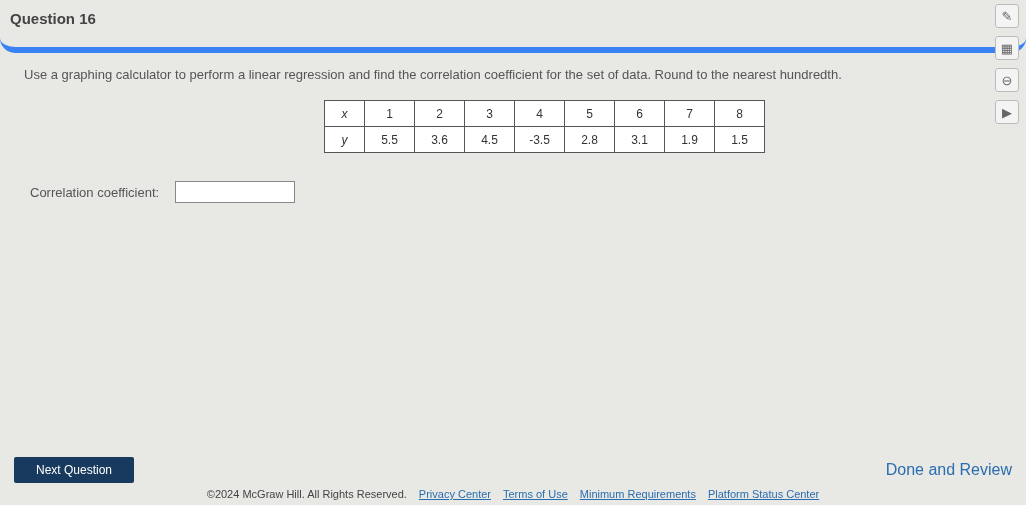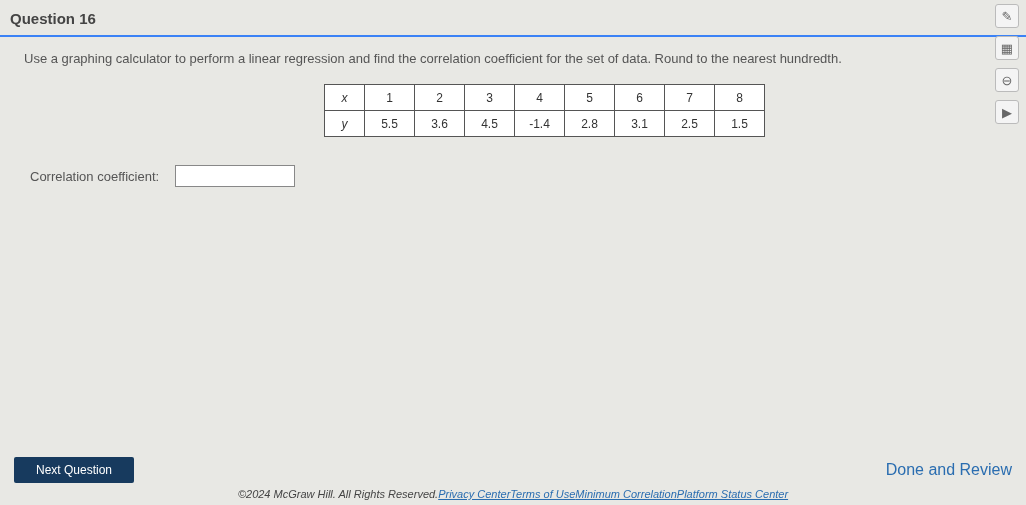--- a/index.html
+++ b/index.html
@@ -4,25 +4,26 @@
   <style>
     * { box-sizing: border-box; margin: 0; padding: 0; }
     html, body { width: 1026px; height: 505px; overflow: hidden; }
     body {
       font-family: Arial, Helvetica, sans-serif;
       background: #e8e8e4;
       position: relative;
       color: #333;
     }
     .question-header {
-      padding: 10px 12px 8px 10px;
+      padding: 10px 12px 20px 10px;
       font-size: 15px;
       font-weight: bold;
       color: #444;
-      border-bottom: 2px solid #3b82f6;
+      border-bottom: 6px solid #3b82f6;
+      border-radius: 15px;
     }
     .content {
       padding: 14px 10px 10px 24px;
     }
     .prompt {
       font-size: 13px;
       color: #555;
       margin-bottom: 18px;
     }
     .table-wrap {
@@ -87,25 +88,24 @@
       font-size: 16px;
       cursor: pointer;
     }
     .footer {
       position: absolute;
       left: 0; right: 0; bottom: 0;
       height: 22px;
       display: flex;
       justify-content: center;
       align-items: center;
-      gap: 0;
+      gap: 12px;
       font-size: 11px;
       color: #444;
       background: #e8e8e4;
-      font-style: italic;
     }
     .footer a {
       color: #2a6db0;
       text-decoration: underline;
       cursor: pointer;
     }
     .right-rail {
       position: absolute;
       top: 4px; right: 4px;
       width: 30px;
@@ -149,24 +149,24 @@
         <td>5</td>
         <td>6</td>
         <td>7</td>
         <td>8</td>
       </tr>
       <tr>
         <td class="head">y</td>
         <td>5.5</td>
         <td>3.6</td>
         <td>4.5</td>
-        <td>-1.4</td>
+        <td>-3.5</td>
         <td>2.8</td>
         <td>3.1</td>
-        <td>2.5</td>
+        <td>1.9</td>
         <td>1.5</td>
       </tr>
     </tbody>
       </table>
   </div>
 
   <div class="answer-row">
     <span>Correlation coefficient:</span>
     <input class="answer-input" type="text" value="" style="">
   </div>
@@ -174,21 +174,21 @@
 
 <div class="bottom-bar">
   <button class="next-btn">Next Question</button>
   <a class="done-link">Done and Review</a>
 </div>
 
 <div class="footer">
   <span>©2024 McGraw Hill. All Rights Reserved.</span>
   <a>Privacy Center</a>
   <a>Terms of Use</a>
-  <a>Minimum Correlation</a>
+  <a>Minimum Requirements</a>
   <a>Platform Status Center</a>
 </div>
 
 <div class="right-rail">
   <div class="rail-btn">✎</div>
   <div class="rail-btn">▦</div>
   <div class="rail-btn">⊖</div>
   <div class="rail-btn">▶</div>
 </div>
 

